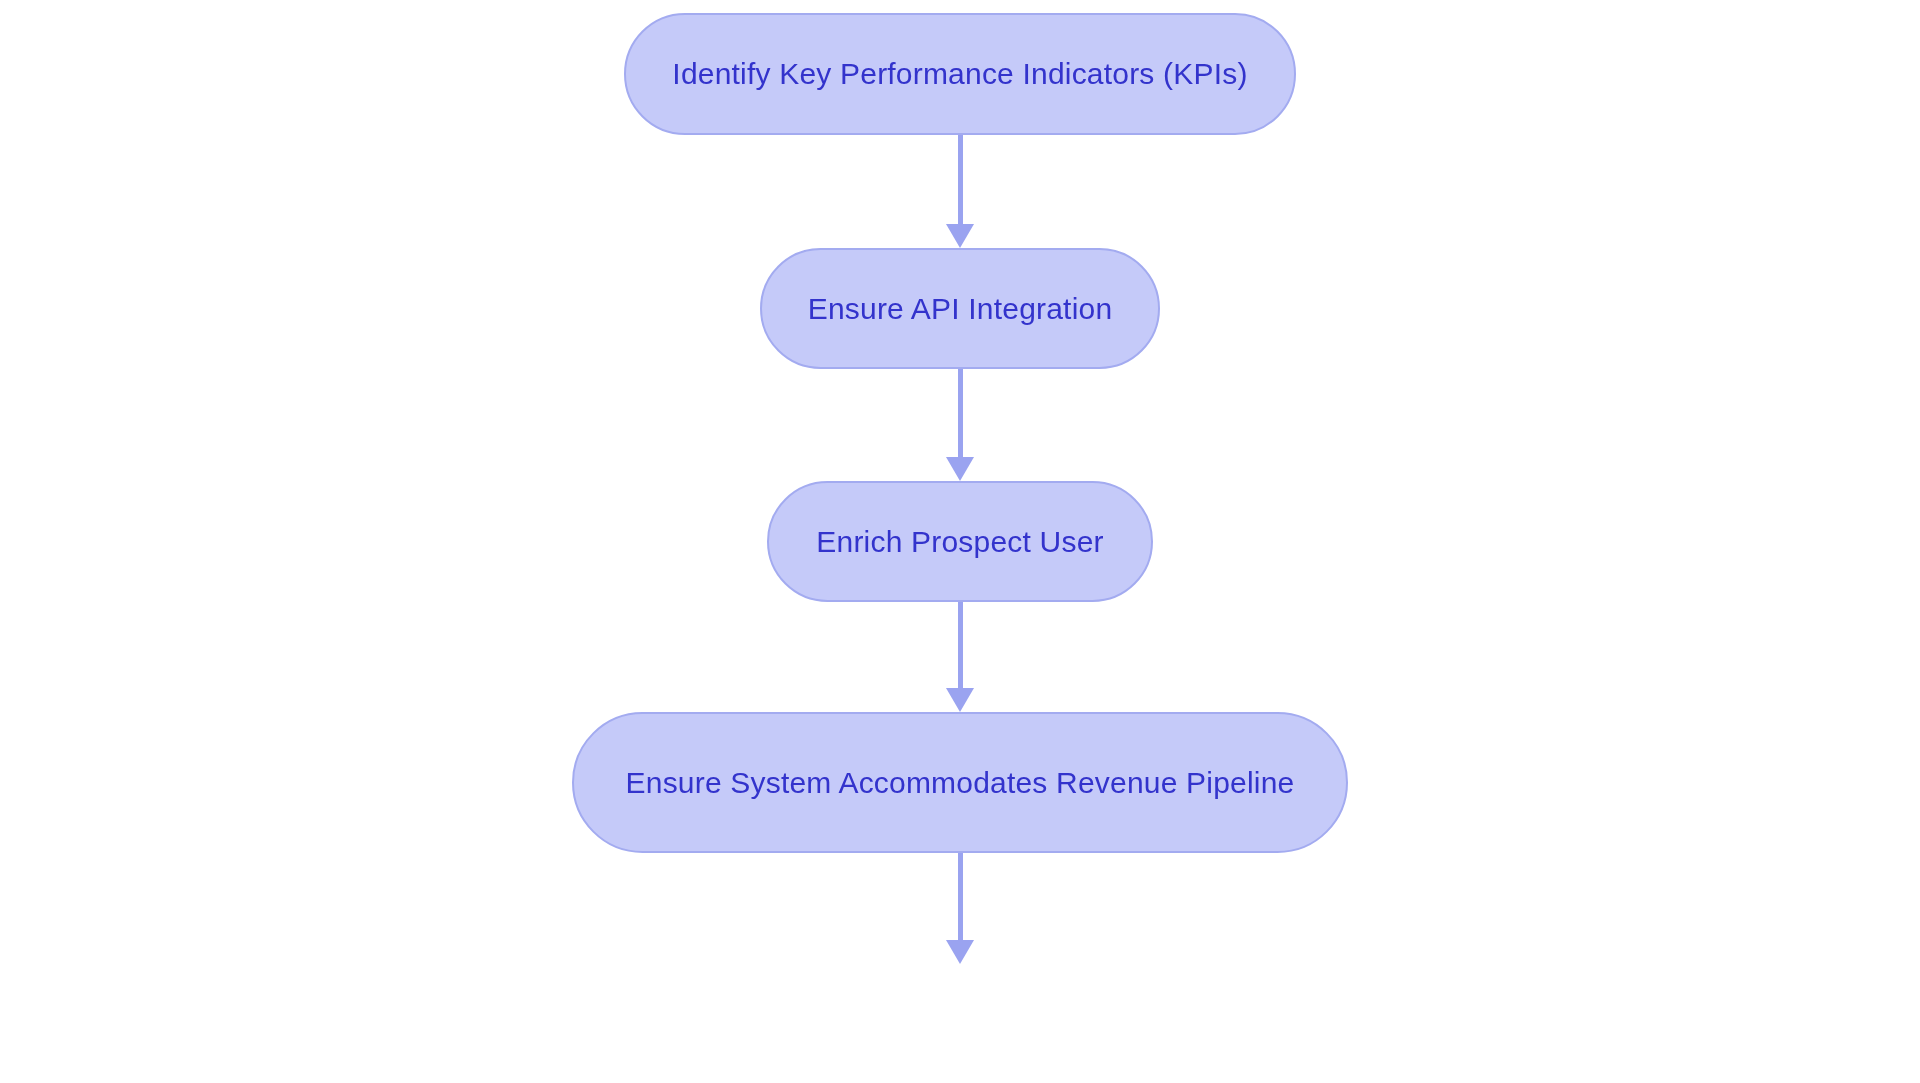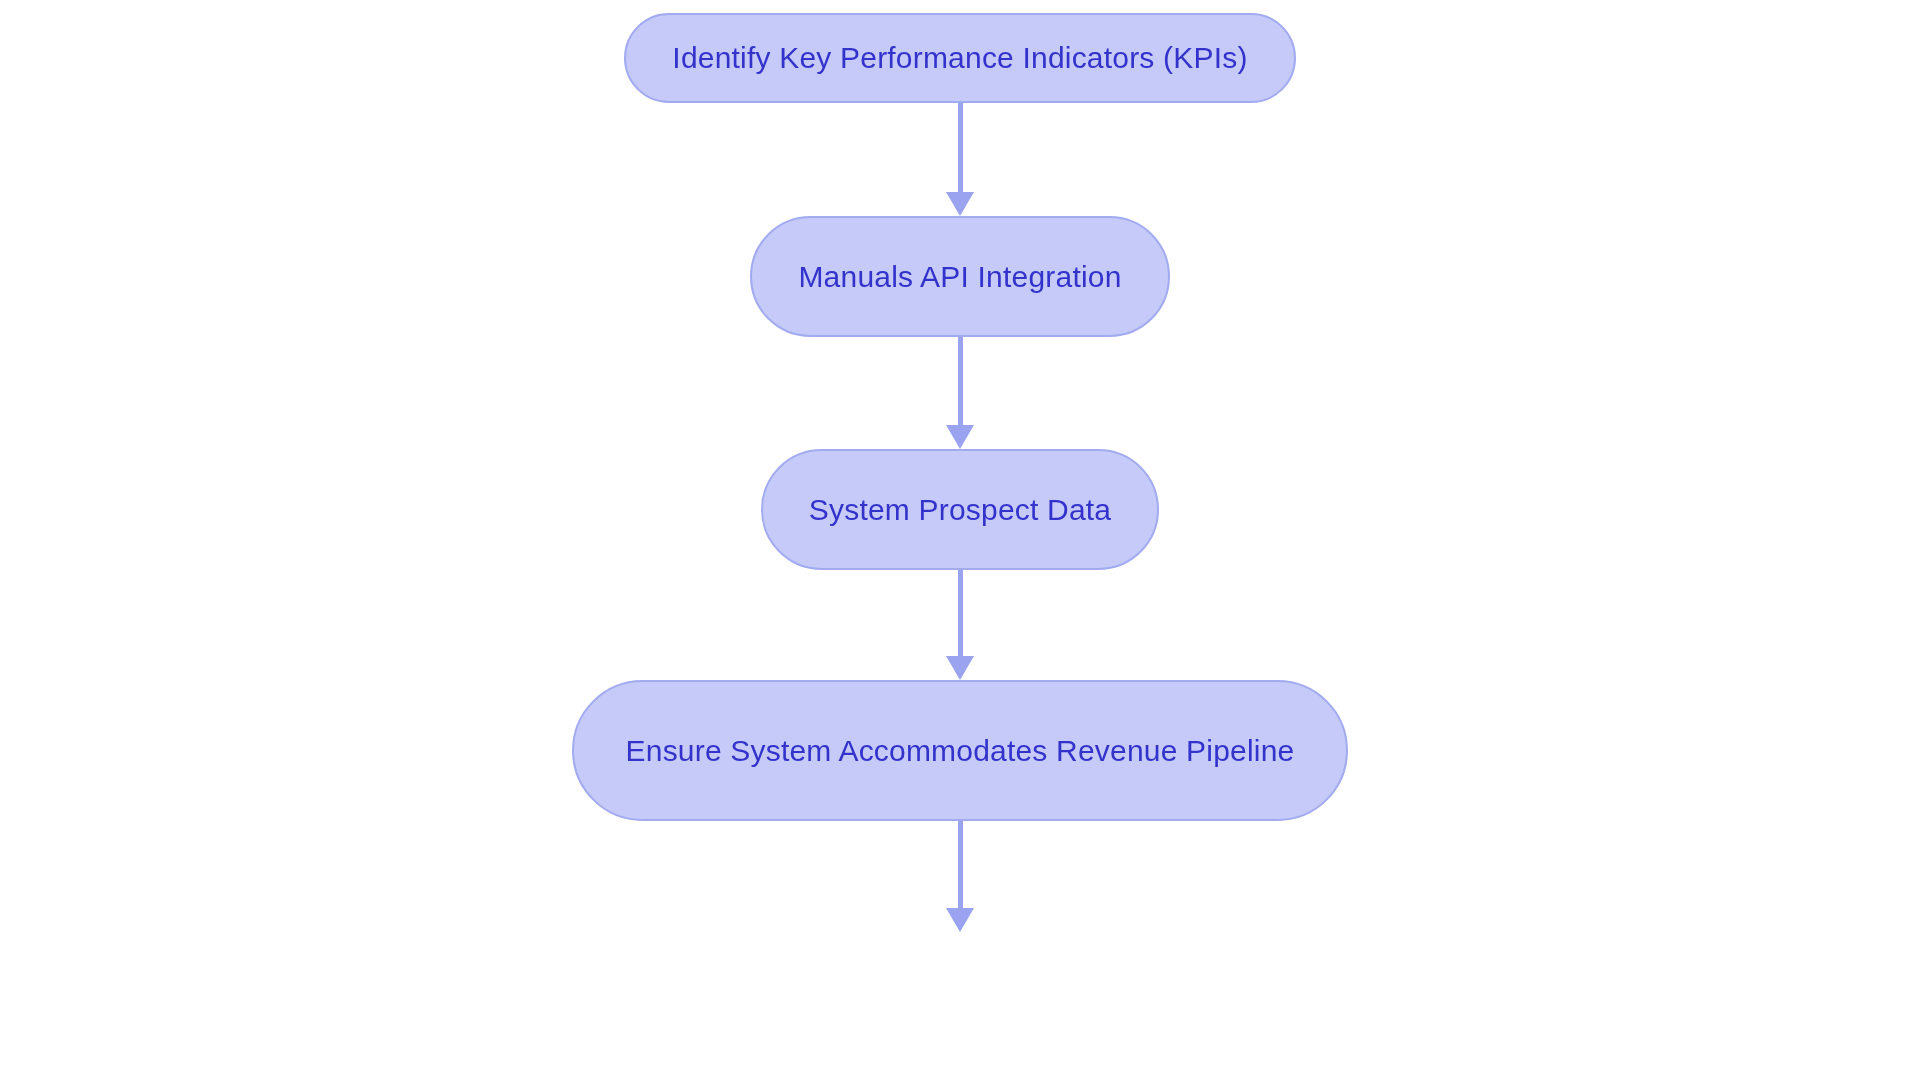--- a/index.html
+++ b/index.html
@@ -41,21 +41,21 @@
     font-weight: 400;
     letter-spacing: 0.2px;
     white-space: nowrap;
     line-height: 1;
     padding: 0 46px;
   }
   .node-label {
     display: block;
   }
   
-  .node-0 { height: 90px; min-width: 672px; margin-top: 13px; }
+  .node-0 { height: 122px; min-width: 672px; margin-top: 13px; }
   .node-1 { height: 121px; min-width: 374px; }
   .node-2 { height: 121px; min-width: 386px; }
   .node-3 { height: 141px; min-width: 776px; }
   .node-4 { height: 123px; min-width: 580px; }
 
   .connector {
     position: relative;
     width: 30px;
     display: flex;
     flex-direction: column;
@@ -90,30 +90,30 @@
     <div class="node node-0">
       <span class="node-label">Identify Key Performance Indicators (KPIs)</span>
     </div>
 
     <div class="connector connector-0">
       <div class="connector-line"></div>
       <div class="connector-head"></div>
     </div>
 
     <div class="node node-1">
-      <span class="node-label">Manuals API Integration</span>
+      <span class="node-label">Ensure API Integration</span>
     </div>
 
     <div class="connector connector-1">
       <div class="connector-line"></div>
       <div class="connector-head"></div>
     </div>
 
     <div class="node node-2">
-      <span class="node-label">System Prospect Data</span>
+      <span class="node-label">Enrich Prospect User</span>
     </div>
 
     <div class="connector connector-2">
       <div class="connector-line"></div>
       <div class="connector-head"></div>
     </div>
 
     <div class="node node-3">
       <span class="node-label">Ensure System Accommodates Revenue Pipeline</span>
     </div>

